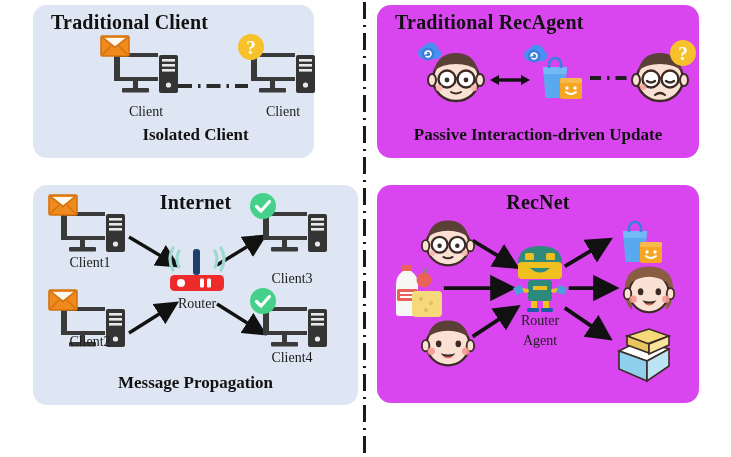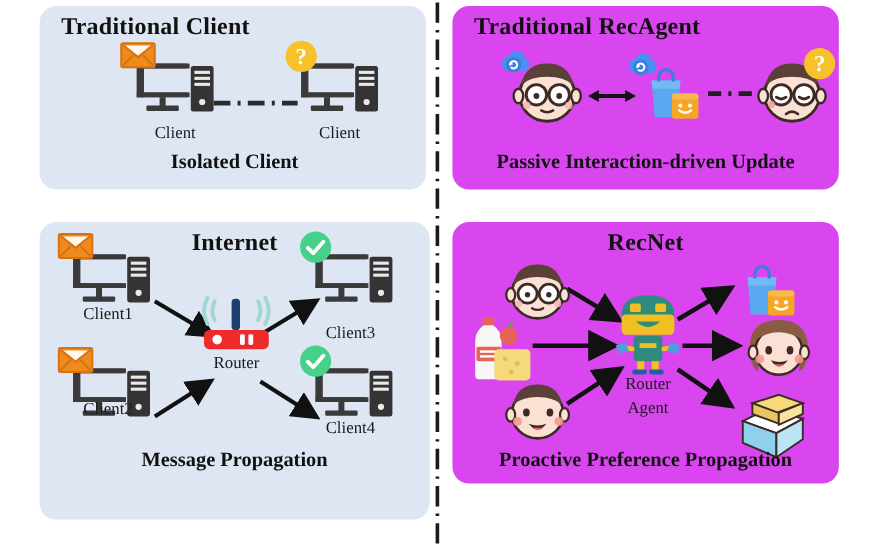--- a/index.html
+++ b/index.html
@@ -15,23 +15,23 @@
   
   .divider{
     position:absolute;left:363px;top:2px;width:3px;height:452px;
   }
 
   
   .panel{position:absolute;border-radius:14px;box-sizing:border-box;}
   .panel.blue{background:#dde6f2;}
   .panel.peach{background:#d946ef;}
 
-  #panel-tl{left:33px;  top:5px;   width:322px;height:153px;}
+  #panel-tl{left:33px;  top:5px;   width:281px;height:153px;}
   #panel-tr{left:377px; top:5px;   width:322px;height:153px;}
-  #panel-bl{left:33px;  top:185px; width:325px;height:248px;}
+  #panel-bl{left:33px;  top:185px; width:325px;height:220px;}
   #panel-br{left:377px; top:185px; width:322px;height:218px;padding-left:31px;}
 
   .panel-title{
     position:absolute;font-weight:bold;color:#111;
     font-size:19px;letter-spacing:0.2px;white-space:nowrap;
   }
   .panel-caption{
     position:absolute;font-weight:bold;color:#111;
     font-size:17px;white-space:nowrap;text-align:center;
   }
@@ -452,16 +452,15 @@
       <svg width="58" height="54" viewBox="0 0 58 54">
         <path d="M4 24 l22 -11 l28 9 l-22 12 z" fill="#ffffff" stroke="#3b2b24" stroke-width="1.6"></path>
         <path d="M4 24 v18 l28 12 v-20 z" fill="#8fd0ec" stroke="#3b2b24" stroke-width="1.6"></path>
         <path d="M32 34 l22 -12 v17 l-22 15 z" fill="#bde4f5" stroke="#3b2b24" stroke-width="1.6"></path>
         <path d="M12 9 l22 -7 l20 7 l-22 8 z" fill="#f5d97a" stroke="#3b2b24" stroke-width="1.6"></path>
         <path d="M12 9 v9 l22 8 v-9 z" fill="#e8c55e" stroke="#3b2b24" stroke-width="1.6"></path>
         <path d="M34 17 l20 -8 v9 l-20 9 z" fill="#f8e39c" stroke="#3b2b24" stroke-width="1.6"></path>
       </svg>
     </div>
 
-    <div class="panel-caption" id="cap-br">Proactive Preference Propagation</div>
   </div>
 
 </div>
 
 </body></html>

